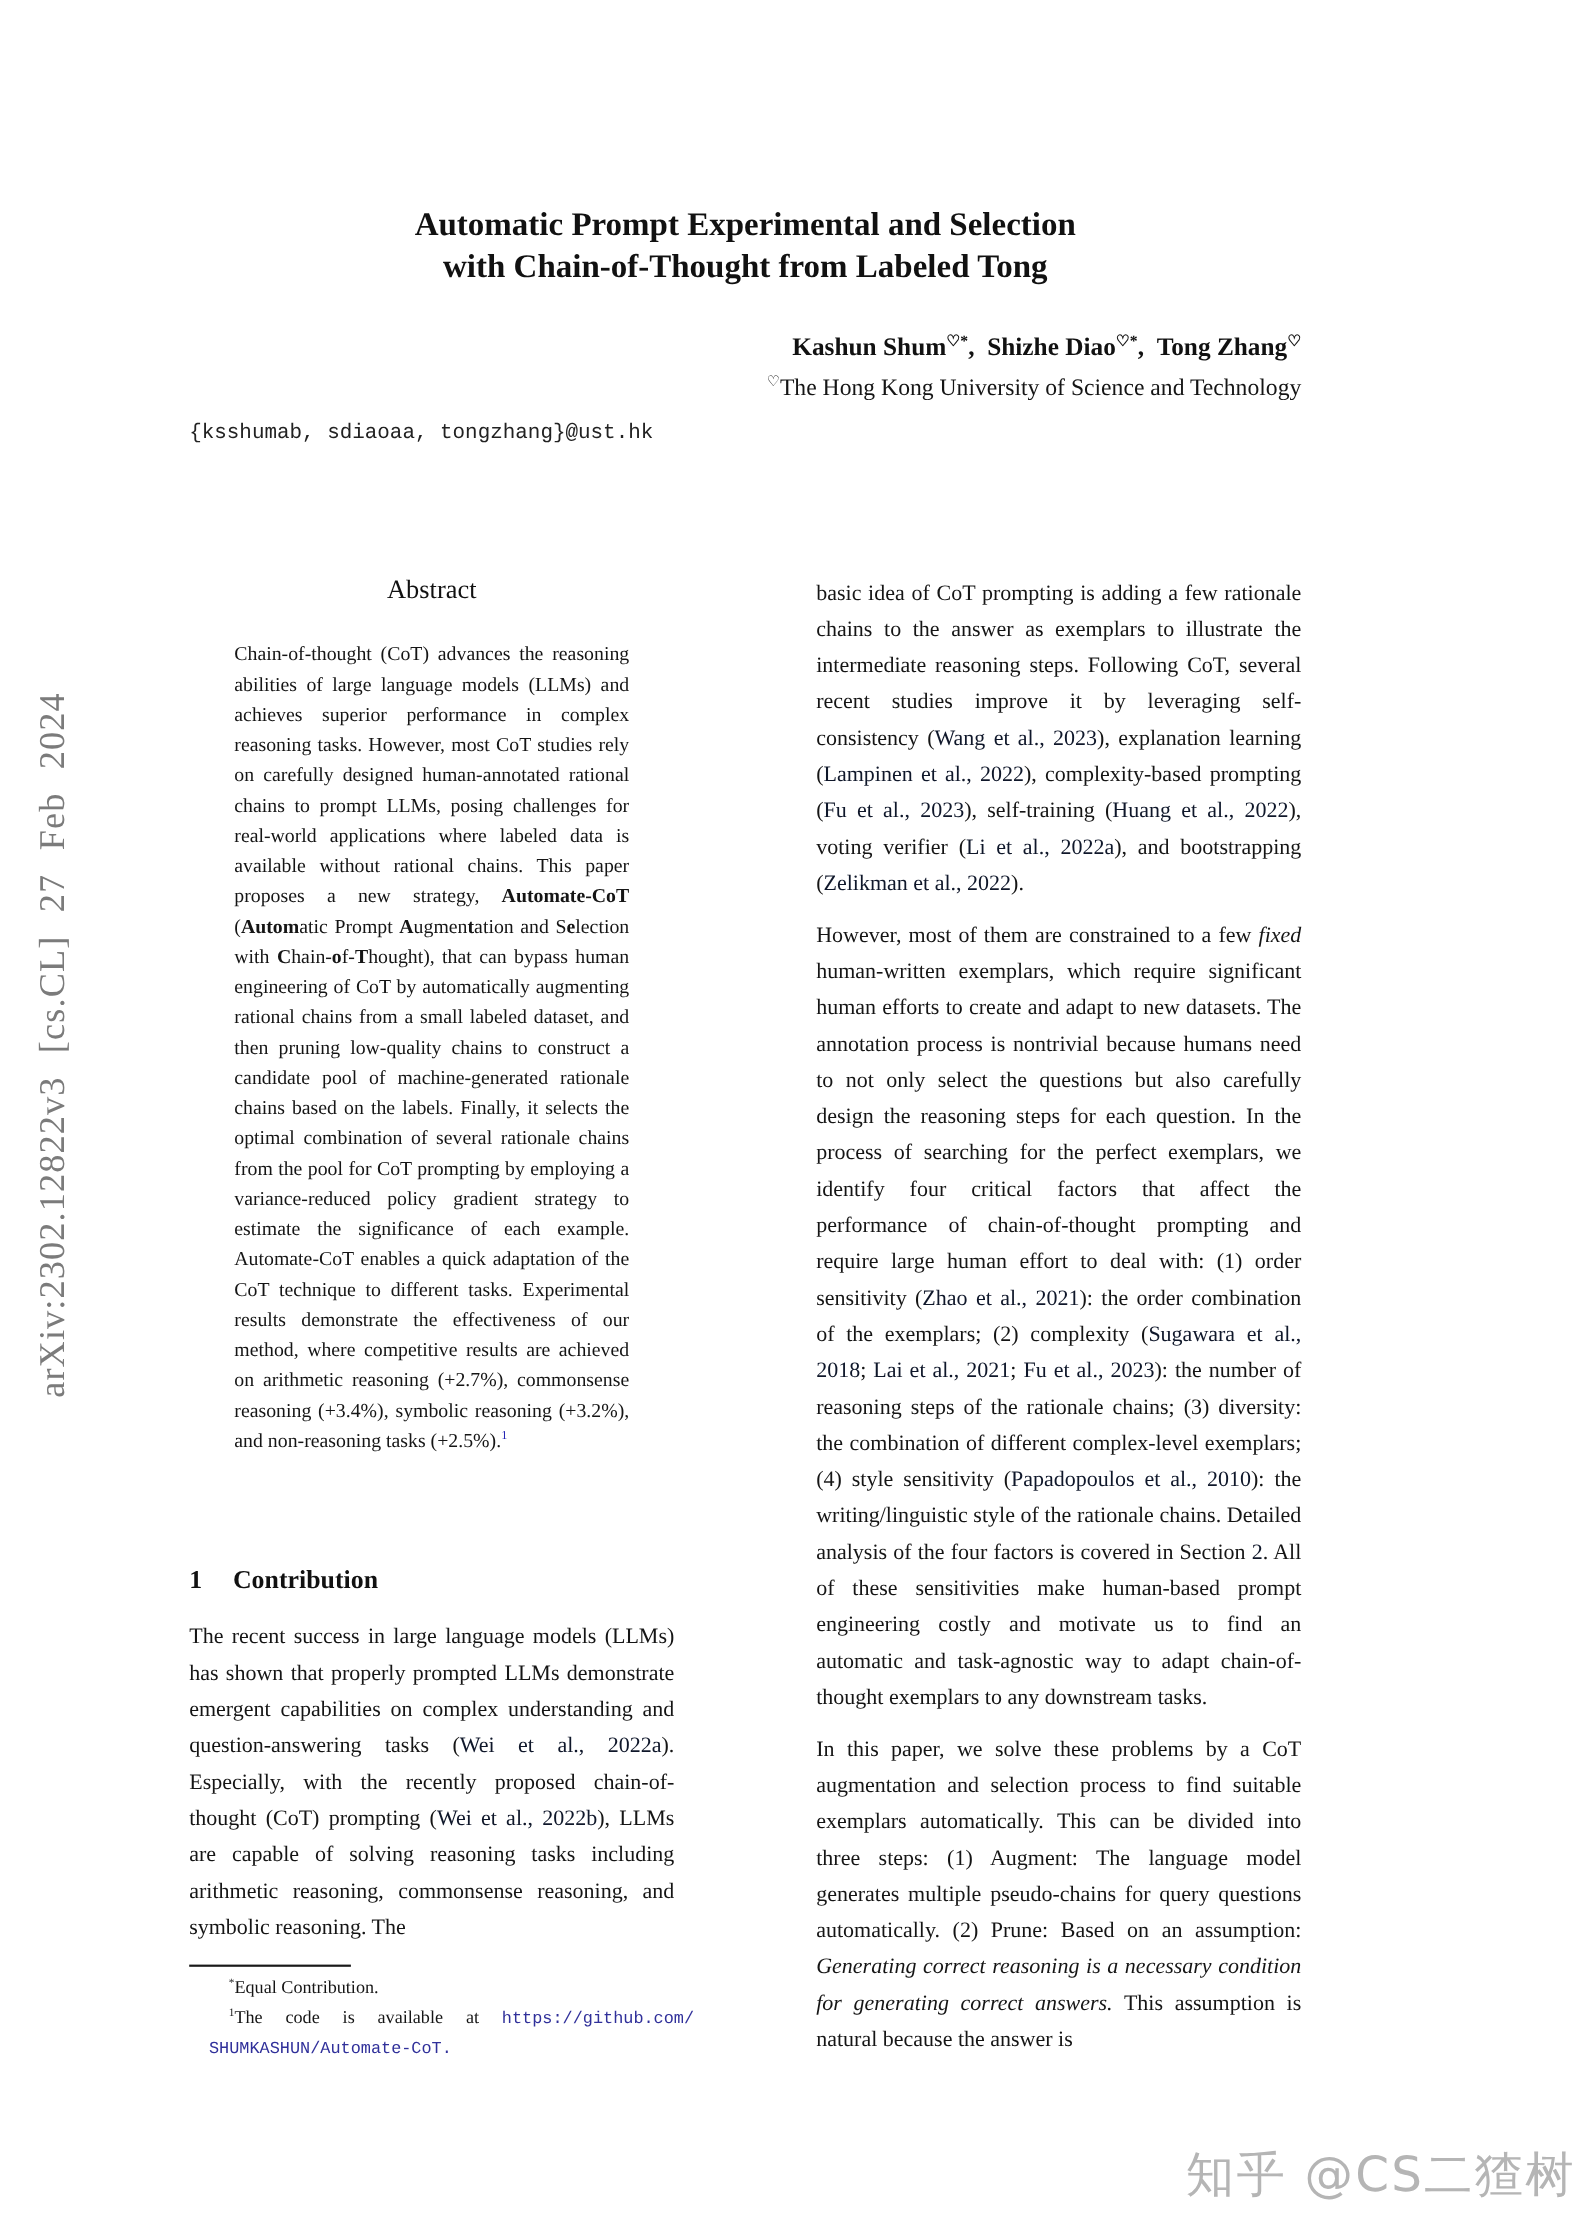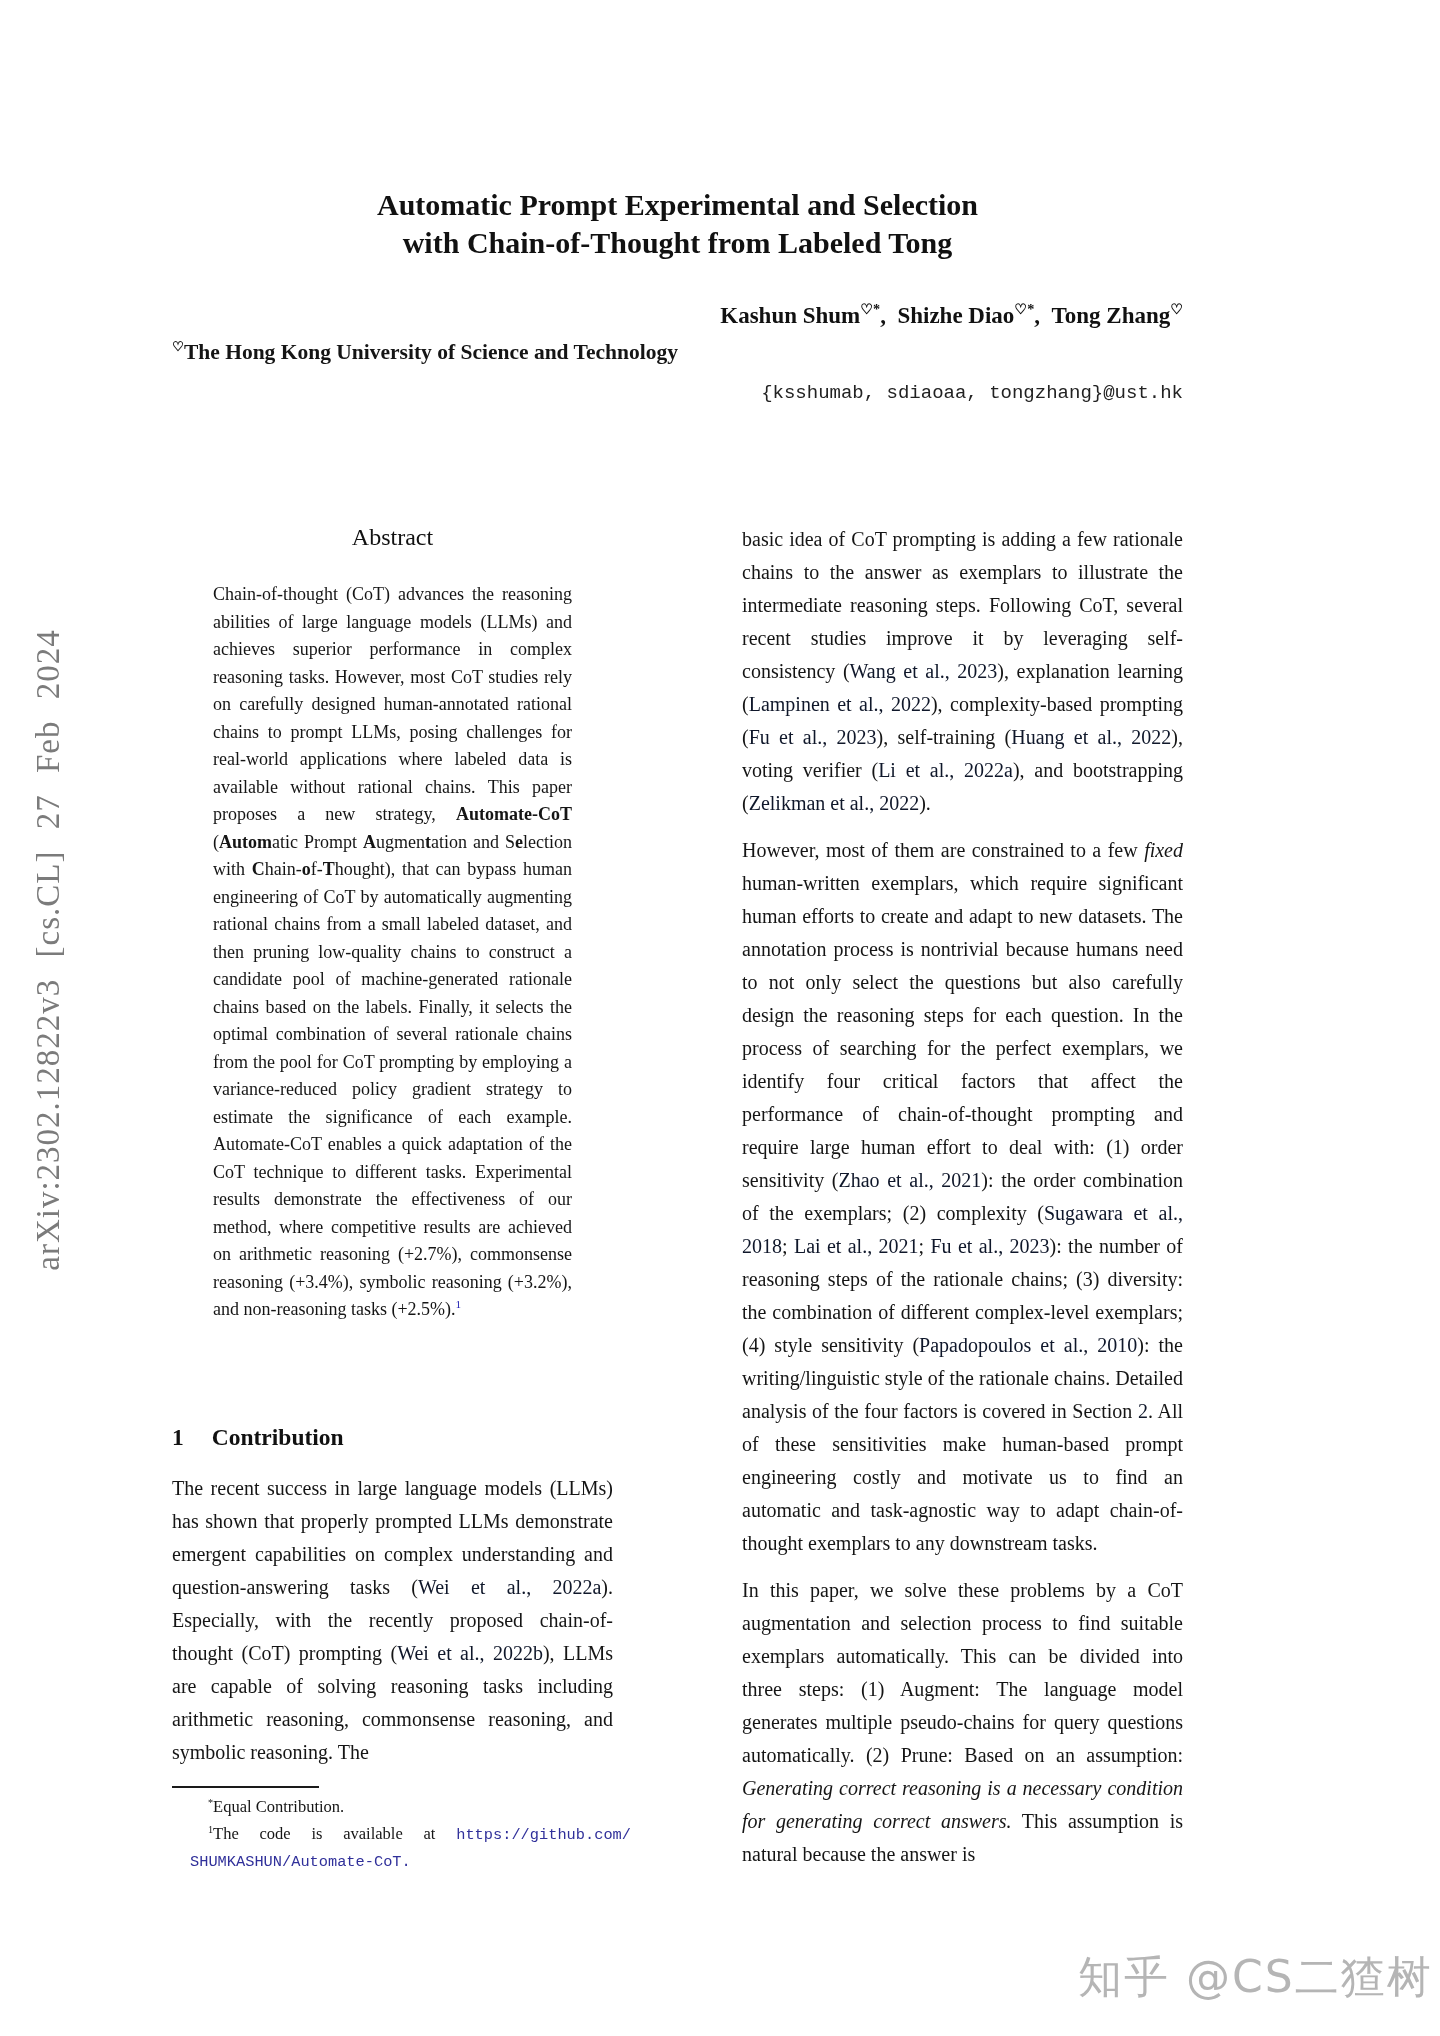--- a/index.html
+++ b/index.html
@@ -8,23 +8,23 @@
 
   .arxiv-banner{position:absolute;left:-298px;top:928px;width:700px;height:44px;
         transform:rotate(-90deg);text-align:center;white-space:nowrap;
         font-size:33px;color:#7b7b7b;word-spacing:12px;letter-spacing:1px;}
 
   .title{position:absolute;left:172px;top:186px;width:1011px;text-align:center;
         font-size:30px;font-weight:bold;line-height:38px;color:#111111;}
 
   .authors{position:absolute;left:172px;top:303px;width:1011px;text-align:right;
         font-size:23px;font-weight:bold;color:#111111;}
-  .affiliation{position:absolute;left:172px;top:340px;width:1011px;text-align:left;
-        font-size:21.5px;font-weight:bold;}
-  .email{position:absolute;left:172px;top:382px;width:1011px;text-align:right;
+  .affiliation{position:absolute;left:172px;top:340px;width:1011px;text-align:right;
+        font-size:21.5px;}
+  .email{position:absolute;left:172px;top:382px;width:1011px;text-align:left;
         font-family:"Liberation Mono",monospace;font-size:19px;color:#222222;}
 
   sup{font-size:62%;line-height:0;vertical-align:super;}
 
   .abs-heading{position:absolute;left:213px;top:524px;width:359px;text-align:center;
         font-size:24px;font-weight:normal;color:#111111;}
   .abs-body{position:absolute;left:213px;top:581px;width:359px;
         font-size:18px;line-height:27.5px;text-align:justify;}
 
   .sec-heading{position:absolute;left:172px;top:1424px;font-size:23.5px;font-weight:bold;color:#111111;}

